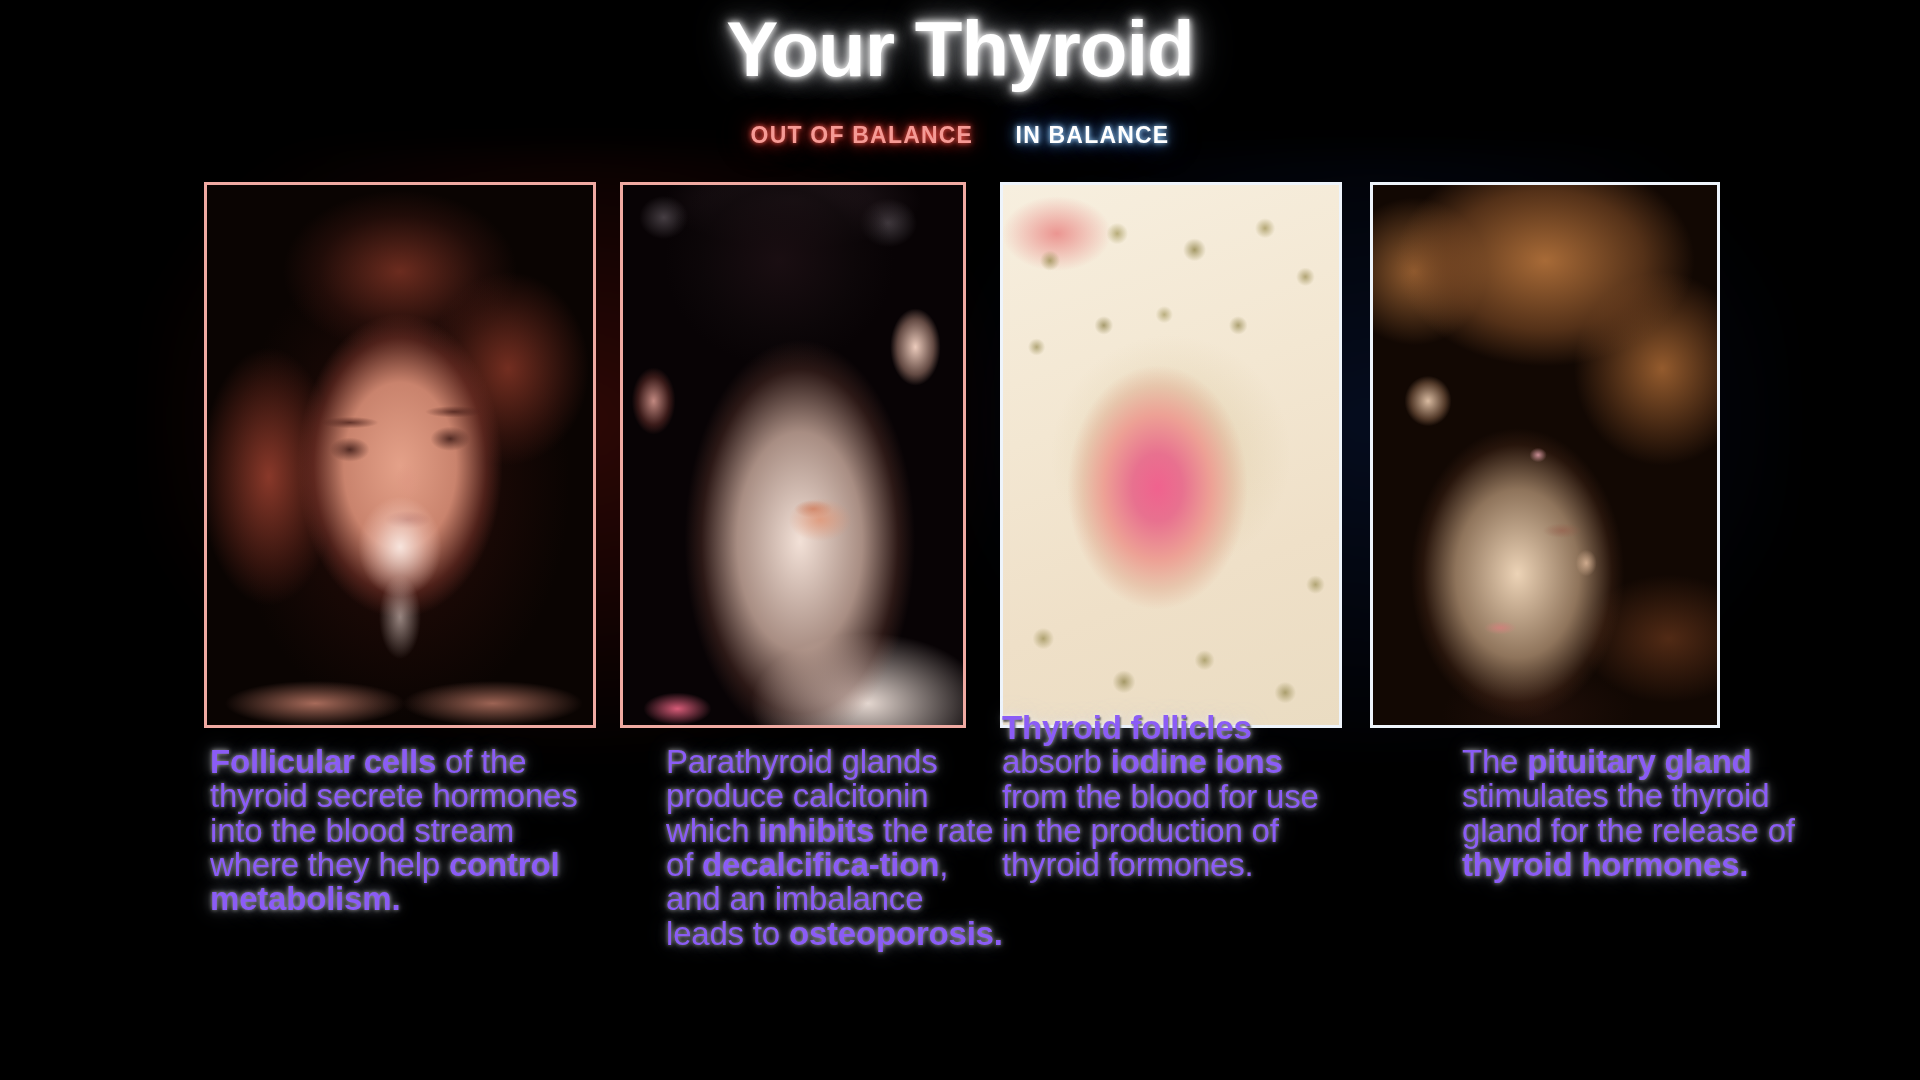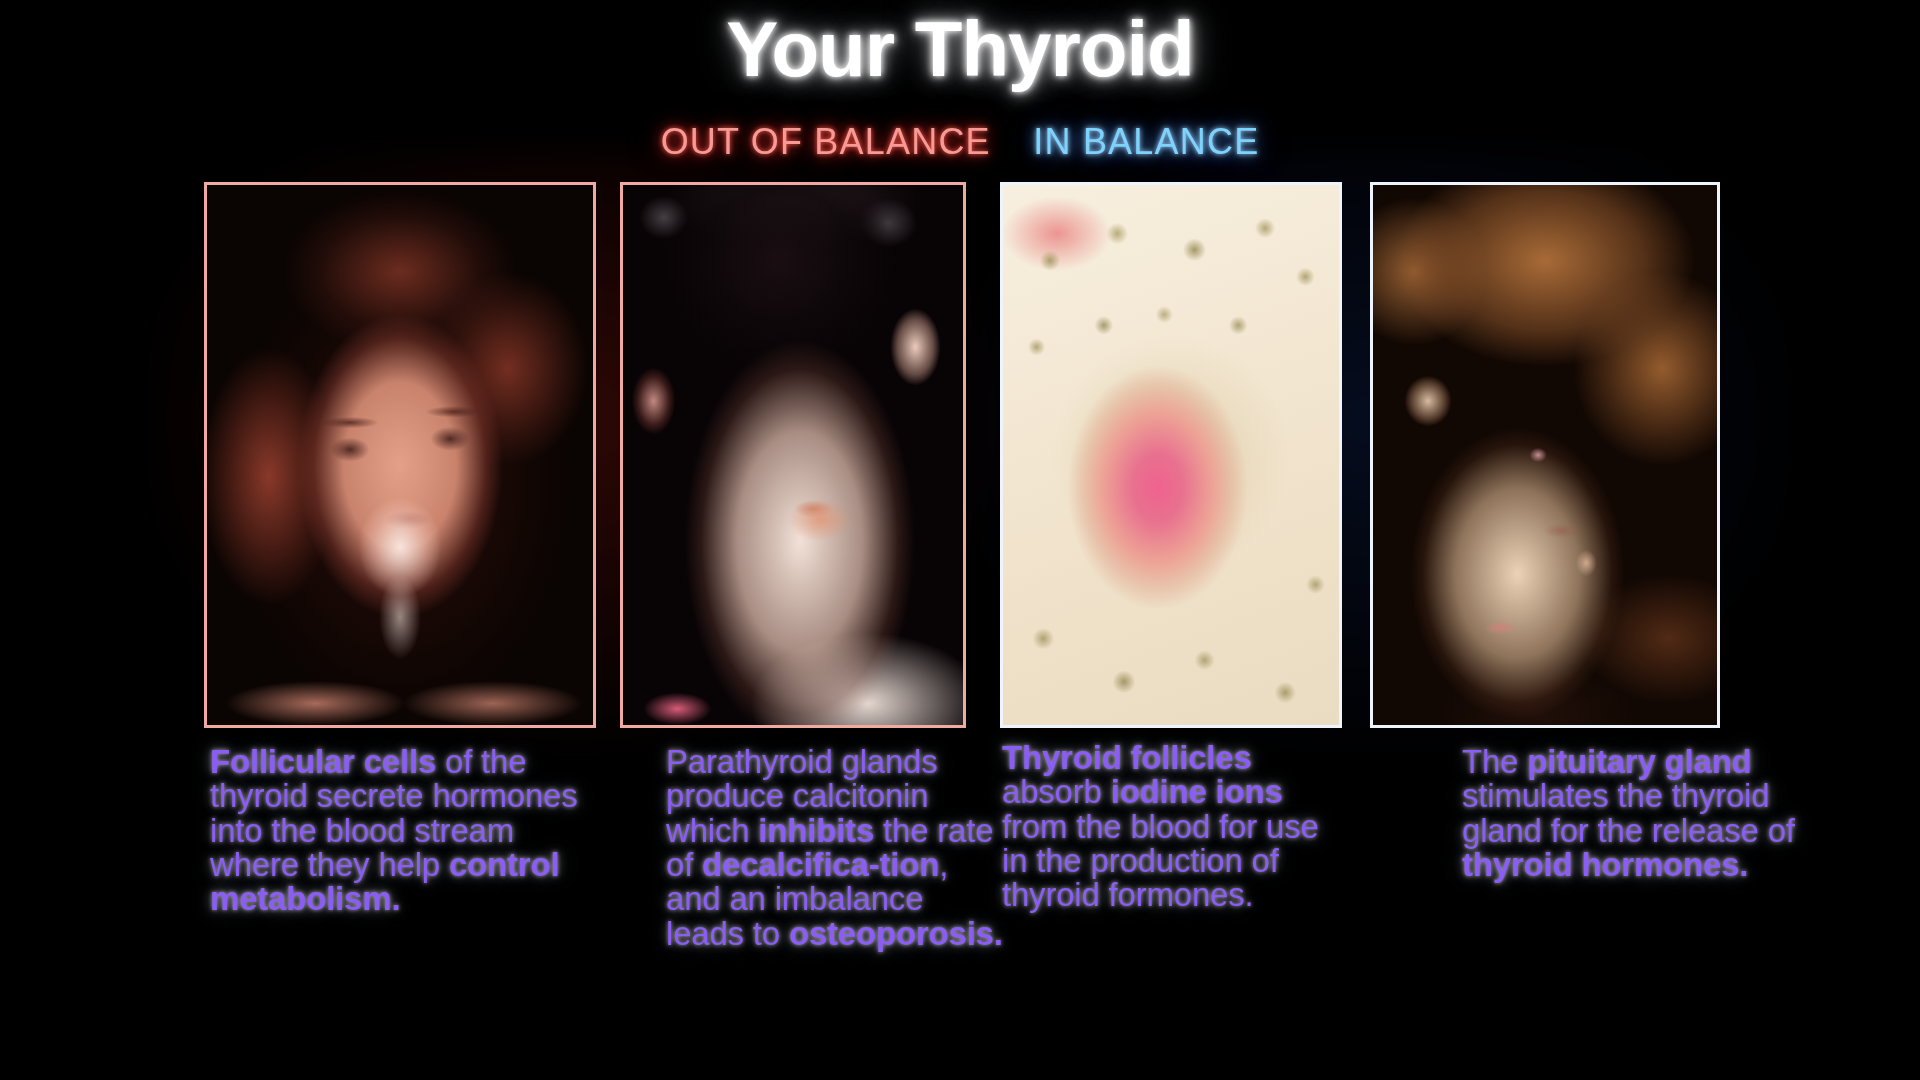--- a/index.html
+++ b/index.html
@@ -18,30 +18,30 @@
     text-shadow:
       0 0 6px #ffffff, 0 0 14px rgba(255,255,255,.85),
       0 0 28px rgba(255,255,255,.45), 0 0 46px rgba(200,220,255,.28);
     transform:scaleX(1.0);
   }
   #subtitle-row{
     position:absolute; left:0; top:124px; width:1920px;
     text-align:center; white-space:nowrap;
   }
   .subtitle{
-    display:inline-block; font-size:36px; font-weight:normal;
+    display:inline-block; font-size:23px; font-weight:bold;
     letter-spacing:1.2px; line-height:1;
   }
   #sub-out{
     color:#f59a95; margin-right:38px;
     text-shadow:0 0 5px #ff5a50, 0 0 13px rgba(255,60,50,.8),
                 0 0 26px rgba(220,30,20,.55), 0 0 44px rgba(170,15,10,.4);
   }
   #sub-in{
-    color:#7dd3fc;
+    color:#ffffff;
     text-shadow:0 0 5px #9fd4ff, 0 0 13px rgba(110,180,255,.85),
                 0 0 26px rgba(60,130,235,.55), 0 0 44px rgba(30,90,200,.4);
   }
 
   
   .ambient{ position:absolute; pointer-events:none; }
   #amb-left{
     left:150px; top:150px; width:850px; height:600px;
     background:radial-gradient(ellipse at 50% 45%, rgba(150,25,18,.30), rgba(90,12,8,.12) 55%, rgba(0,0,0,0) 76%);
     filter:blur(14px);
@@ -185,21 +185,21 @@
       <div class="art" id="art-2"></div>
     </div>
   </div>
   <div class="caption" id="cap-2" style="left:624px; top:745px; width:342px;margin-left:42px;"><span class="norm">Parathyroid glands produce calcitonin which </span><span class="em">inhibits</span><span class="norm"> the rate of </span><span class="em">decalcifica-tion</span><span class="norm">, and an imbalance leads to </span><span class="em">osteoporosis.</span></div>
 
   <div class="panel cool" id="panel-3" style="left:1000px; top:182px; width:342px; height:546px;">
     <div class="frame">
       <div class="art" id="art-3"></div>
     </div>
   </div>
-  <div class="caption" id="cap-3" style="left:1002px; top:741px; width:340px;"><span class="em">Thyroid follicles</span><span class="norm"> absorb </span><span class="em">iodine ions</span><span class="norm"> from the blood for use in the production of thyroid formones.</span></div>
+  <div class="caption" id="cap-3" style="left:1002px; top:711px; width:340px;"><span class="em">Thyroid follicles</span><span class="norm"> absorb </span><span class="em">iodine ions</span><span class="norm"> from the blood for use in the production of thyroid formones.</span></div>
 
   <div class="panel cool" id="panel-4" style="left:1370px; top:182px; width:350px; height:546px;">
     <div class="frame">
       <div class="art" id="art-4"></div>
     </div>
   </div>
   <div class="caption" id="cap-4" style="left:1462px; top:745px; width:340px;"><span class="norm">The </span><span class="em">pituitary gland</span><span class="norm"> stimulates the thyroid gland for the release of </span><span class="em">thyroid hormones.</span></div>
 
 </div>
 

